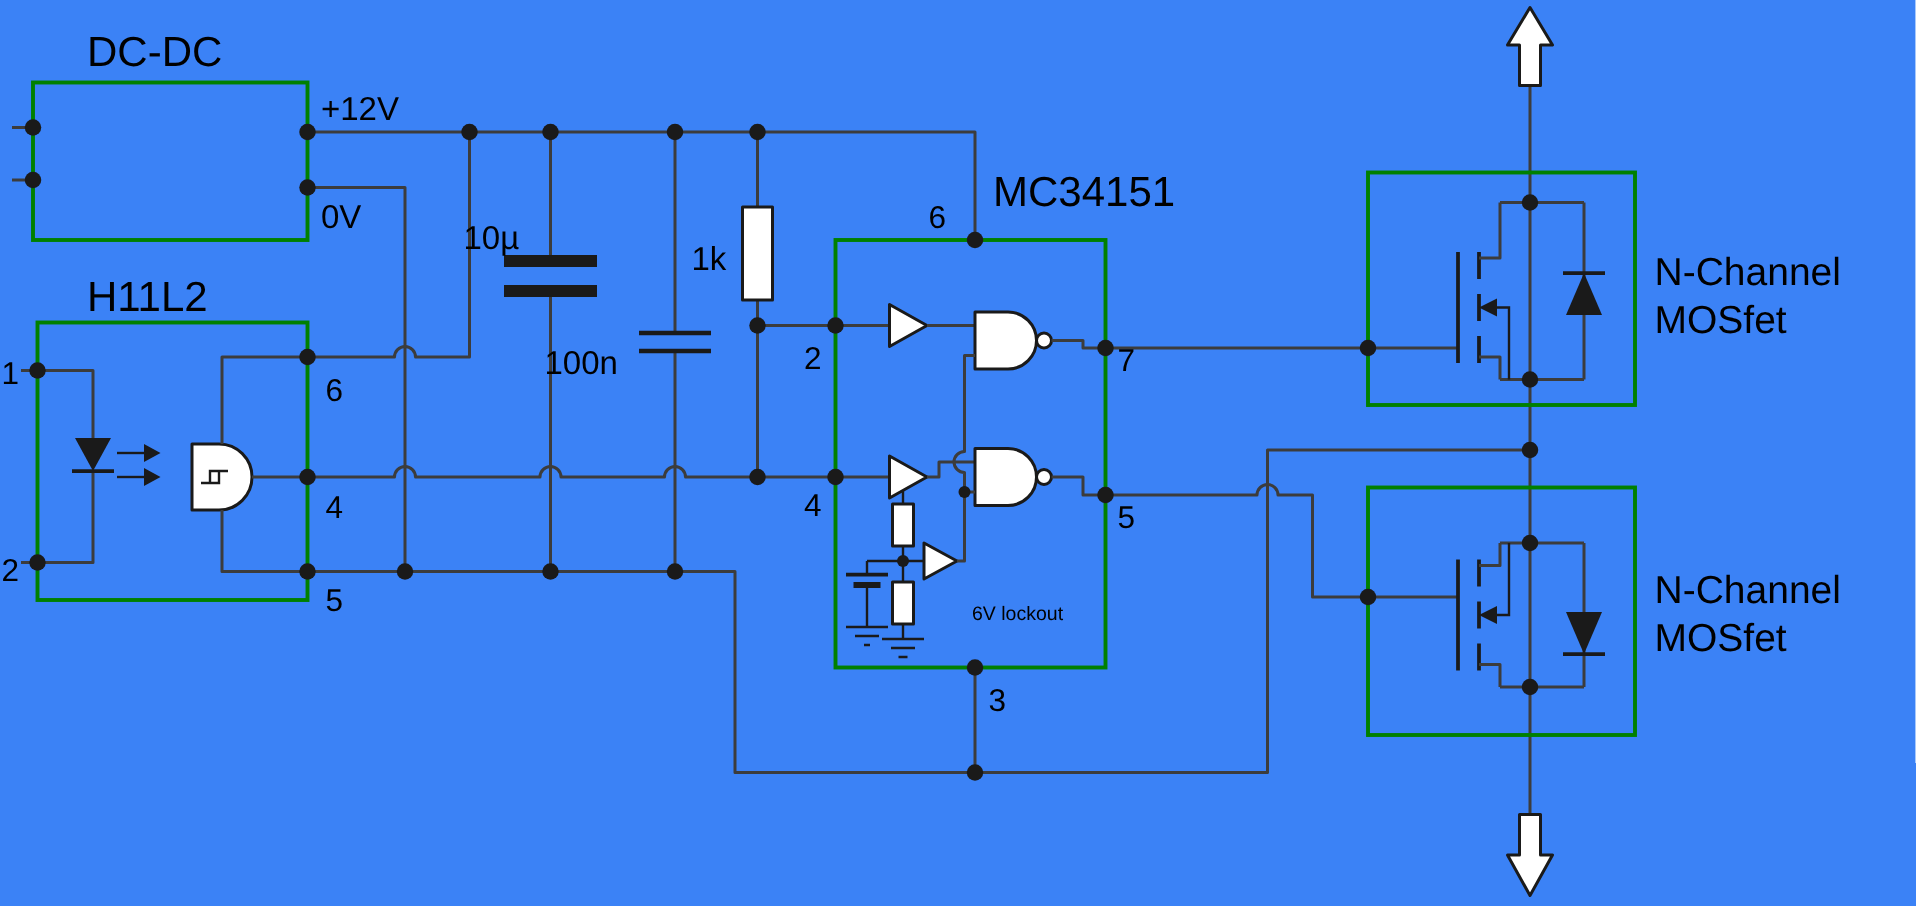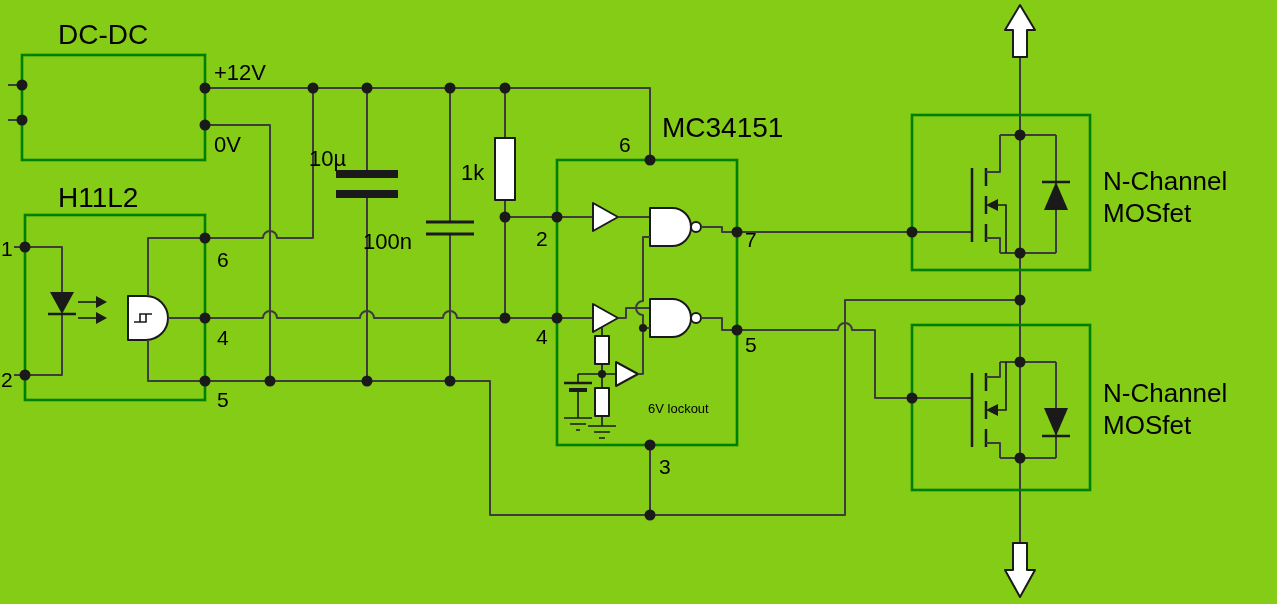--- a/index.html
+++ b/index.html
@@ -1,16 +1,16 @@
 <!DOCTYPE html>
 <html><head>
 <meta charset="utf-8">
 <style>
   html,body{margin:0;padding:0;background:#ffffff;}
-  .page{width:1277px;height:604px;background:#84cc16;overflow:hidden;}
+  .page{width:1277px;height:604px;background:#3b82f6;overflow:hidden;}
   svg{display:block;}
   .w{stroke:#3c3c3c;stroke-width:2;fill:none;stroke-linejoin:round;}
   .box{stroke:#008000;stroke-width:2.6;fill:none;}
   .dot{fill:#1a1a1a;stroke:none;}
   .blk{fill:#1a1a1a;stroke:none;}
   .sym{stroke:#1a1a1a;stroke-width:2;fill:#ffffff;stroke-linejoin:round;}
   .thin{stroke:#1a1a1a;stroke-width:1.6;fill:none;}
   .bar25{stroke:#1a1a1a;stroke-width:2.5;fill:none;}
   .bar3{stroke:#1a1a1a;stroke-width:3;fill:none;}
   .bar4{stroke:#1a1a1a;stroke-width:4;fill:none;}

